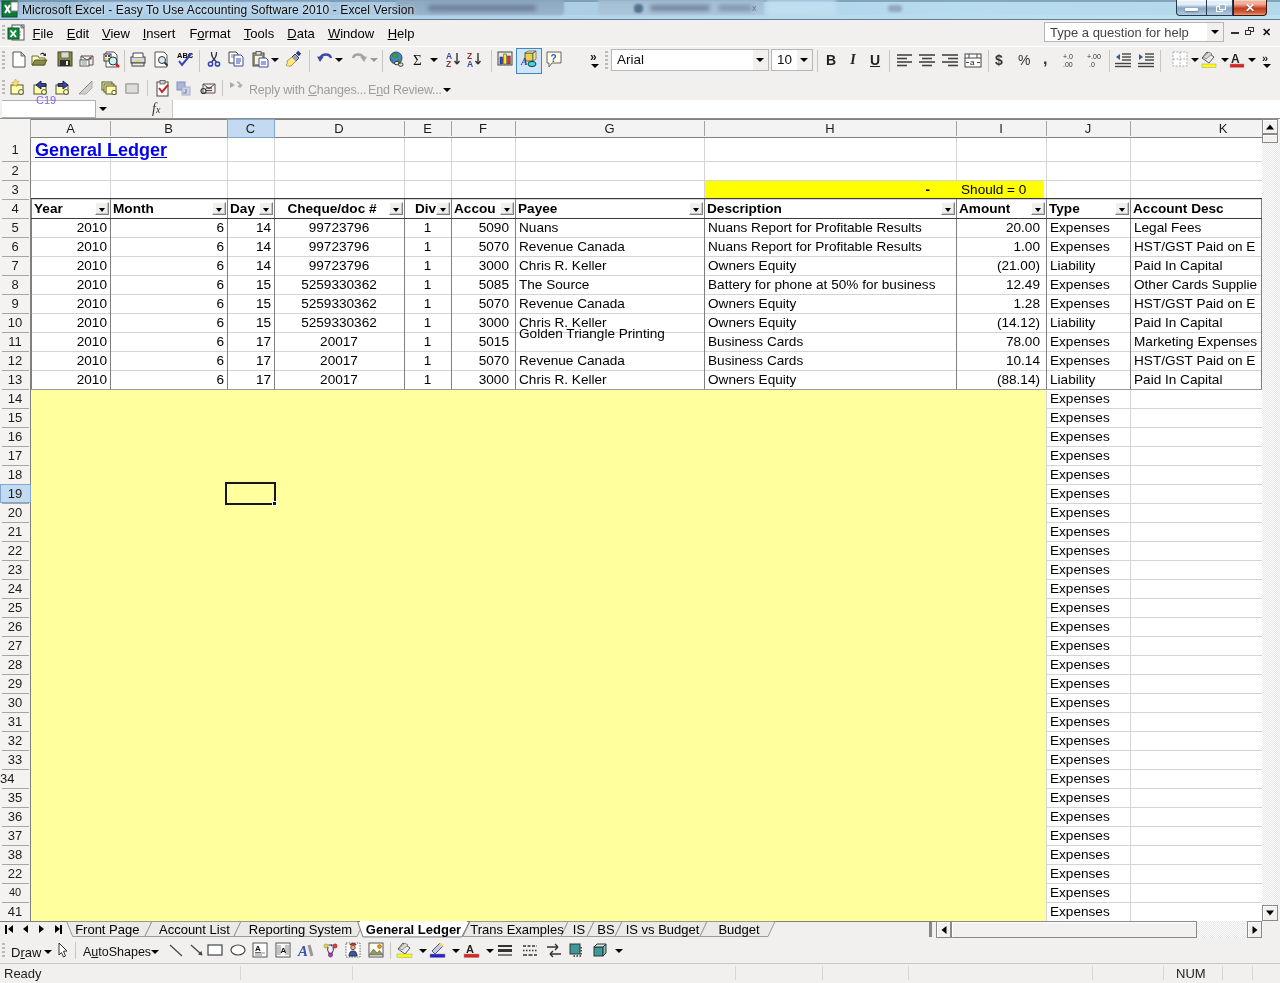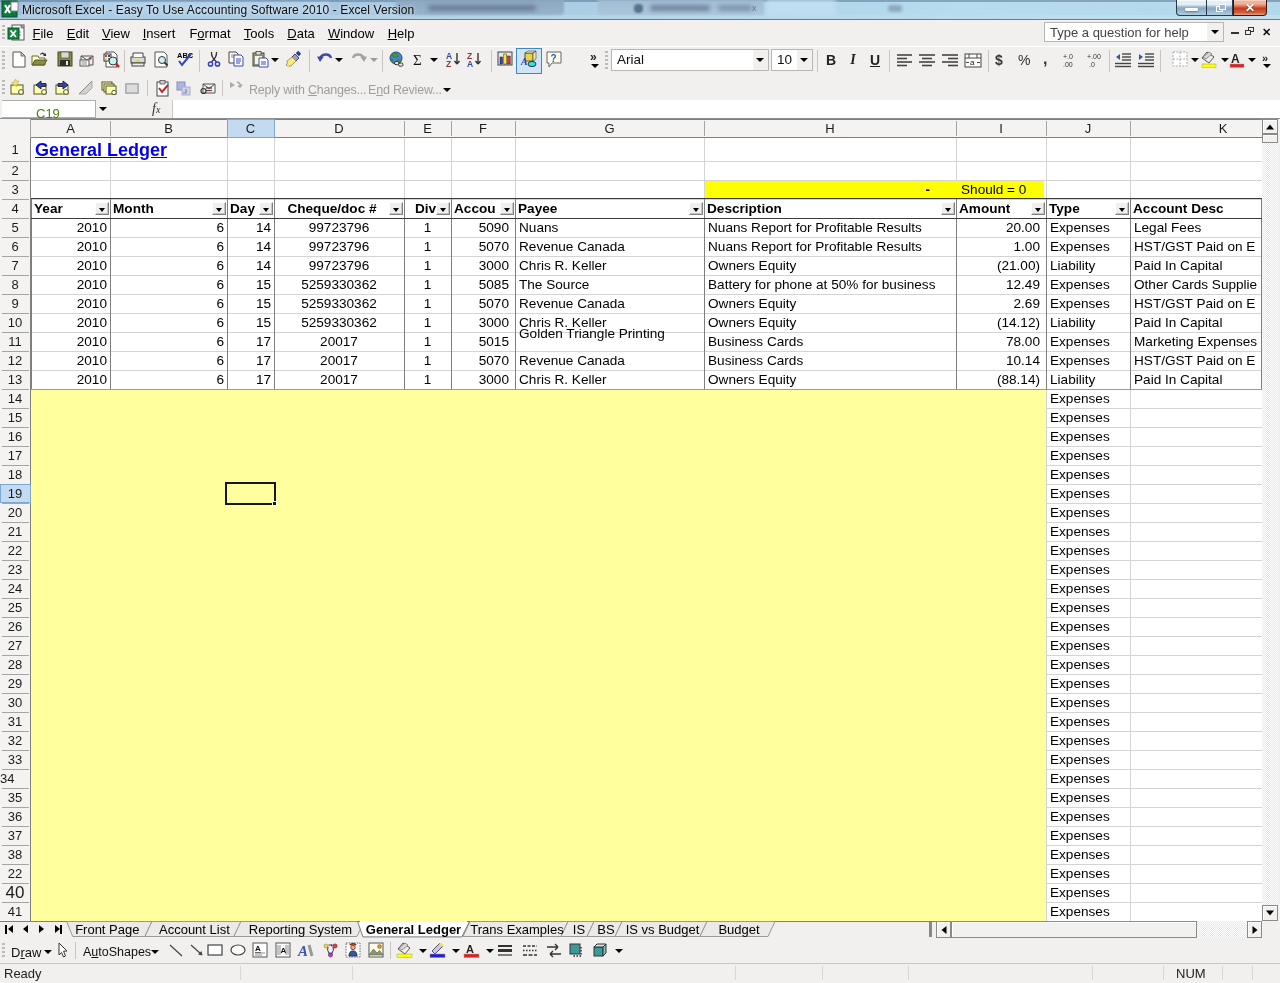--- a/index.html
+++ b/index.html
@@ -361,21 +361,21 @@
 <svg class="a" style="left:229px;top:80px" width="18" height="17" viewBox="0 0 18 17">
     <path d="M1 2 l5 3 l-5 3 z" fill="#aaa"></path>
     <path d="M8 2 q4 1 3 5 l-2 -1 m2 1 l2 -2.5" fill="none" stroke="#aaa" stroke-width="1.5"></path>
   </svg>
 <div class="a" style="left:249px;top:83px;font-size:12.5px;letter-spacing:-.2px;color:#9d9d9d">Reply with <u>C</u>hanges...</div>
 <div class="a" style="left:368px;top:83px;font-size:12.5px;letter-spacing:-.2px;color:#9d9d9d">E<u>n</u>d Review...</div>
 <div class="dd" style="left:443px;top:88px"></div>
 <div class="a tb" style="left:0;top:99px;width:1280px;height:20px;border-bottom:1px solid #8e8e8e"></div>
 <div class="a" style="left:2px;top:102px;width:3px;height:14px;background:repeating-linear-gradient(to bottom,#bbb 0 2px,#f1f0ee 2px 4px)"></div>
 <div class="a" style="left:2px;top:100px;width:94px;height:18px;background:#fff;border:1px solid #b0afac;border-left:none"></div>
-<div class="a" style="left:36px;top:106px;font-size:13px;color:#4d7c0f">C19</div>
+<div class="a" style="left:36px;top:94px;font-size:11px;color:#8b5cf6">C19</div>
 <div class="a" style="left:96px;top:101px;width:15px;height:16px;background:#f1f0ee"></div>
 <div class="dd" style="left:99px;top:107px"></div>
 <div class="a" style="left:152px;top:101px;font-size:14px;font-style:italic;color:#333;font-family:'Liberation Serif'">f<span style="font-size:10px">x</span></div>
 <div class="a" style="left:172px;top:100px;width:1108px;height:18px;background:#fff;border-left:1px solid #c8c8c8"></div>
 <div class="a" style="left:0;top:119px;width:1262px;height:802px;background:#fff"></div>
 <div class="a" style="left:0;top:119px;width:1262px;height:19px;background:#f4f3f1;border-bottom:1px solid #808080;border-top:1px solid #808080"></div>
 <div class="a" style="left:0;top:119px;width:31px;height:19px;background:#f4f3f1;border-right:1px solid #a5a5a5"></div>
 <div class="a" style="left:31px;top:120px;width:79px;height:17px;background:transparent"></div>
 <div class="hdrtxt" style="left:50.5px;top:119px;width:40px">A</div>
 <div class="a" style="left:110px;top:121px;width:1px;height:15px;background:#a5a5a5"></div>
@@ -483,21 +483,21 @@
 <div class="a" style="left:0;top:788px;width:30px;height:19px;font-size:13px;line-height:19px;text-align:center;color:#1c1c1c">35</div>
 <div class="a" style="left:2px;top:807px;width:27px;height:1px;background:#a5a5a5"></div>
 <div class="a" style="left:0;top:807px;width:30px;height:19px;font-size:13px;line-height:19px;text-align:center;color:#1c1c1c">36</div>
 <div class="a" style="left:2px;top:826px;width:27px;height:1px;background:#a5a5a5"></div>
 <div class="a" style="left:0;top:826px;width:30px;height:19px;font-size:13px;line-height:19px;text-align:center;color:#1c1c1c">37</div>
 <div class="a" style="left:2px;top:845px;width:27px;height:1px;background:#a5a5a5"></div>
 <div class="a" style="left:0;top:845px;width:30px;height:19px;font-size:13px;line-height:19px;text-align:center;color:#1c1c1c">38</div>
 <div class="a" style="left:2px;top:864px;width:27px;height:1px;background:#a5a5a5"></div>
 <div class="a" style="left:0;top:864px;width:30px;height:19px;font-size:13px;line-height:19px;text-align:center;color:#1c1c1c">22</div>
 <div class="a" style="left:2px;top:883px;width:27px;height:1px;background:#a5a5a5"></div>
-<div class="a" style="left:0;top:883px;width:30px;height:19px;font-size:17px;line-height:19px;text-align:center;color:#1c1c1c">40</div>
+<div class="a" style="left:0;top:883px;width:30px;height:19px;font-size:11px;line-height:19px;text-align:center;color:#1c1c1c">40</div>
 <div class="a" style="left:2px;top:902px;width:27px;height:1px;background:#a5a5a5"></div>
 <div class="a" style="left:0;top:902px;width:30px;height:19px;font-size:13px;line-height:19px;text-align:center;color:#1c1c1c">41</div>
 <div class="a" style="left:2px;top:921px;width:27px;height:1px;background:#a5a5a5"></div>
 <div class="gridline-h" style="left:31px;top:161px;width:1231px"></div>
 <div class="gridline-h" style="left:31px;top:180px;width:1231px"></div>
 <div class="gridline-h" style="left:31px;top:199px;width:1231px"></div>
 <div class="gridline-h" style="left:31px;top:218px;width:1231px"></div>
 <div class="gridline-h" style="left:31px;top:237px;width:1231px"></div>
 <div class="gridline-h" style="left:31px;top:256px;width:1231px"></div>
 <div class="gridline-h" style="left:31px;top:275px;width:1231px"></div>
@@ -633,21 +633,21 @@
 <div class="cell" style="left:1050px;top:275px;width:80px">Expenses</div>
 <div class="cell" style="left:1134px;top:275px;width:128px">Other Cards Supplie</div>
 <div class="cell r" style="left:31px;top:294px;width:76px">2010</div>
 <div class="cell r" style="left:110px;top:294px;width:114px">6</div>
 <div class="cell r" style="left:227px;top:294px;width:44px">15</div>
 <div class="cell c" style="left:274px;top:294px;width:130px">5259330362</div>
 <div class="cell c" style="left:404px;top:294px;width:47px">1</div>
 <div class="cell r" style="left:451px;top:294px;width:58px">5070</div>
 <div class="cell" style="left:519px;top:294px;width:185px">Revenue Canada</div>
 <div class="cell" style="left:708px;top:294px;width:248px">Owners Equity</div>
-<div class="cell r" style="left:956px;top:294px;width:84px">2.69</div>
+<div class="cell r" style="left:956px;top:294px;width:84px">1.28</div>
 <div class="cell" style="left:1050px;top:294px;width:80px">Expenses</div>
 <div class="cell" style="left:1134px;top:294px;width:128px">HST/GST Paid on E</div>
 <div class="cell r" style="left:31px;top:313px;width:76px">2010</div>
 <div class="cell r" style="left:110px;top:313px;width:114px">6</div>
 <div class="cell r" style="left:227px;top:313px;width:44px">15</div>
 <div class="cell c" style="left:274px;top:313px;width:130px">5259330362</div>
 <div class="cell c" style="left:404px;top:313px;width:47px">1</div>
 <div class="cell r" style="left:451px;top:313px;width:58px">3000</div>
 <div class="cell" style="left:519px;top:313px;width:185px">Chris R. Keller</div>
 <div class="cell" style="left:708px;top:313px;width:248px">Owners Equity</div>

